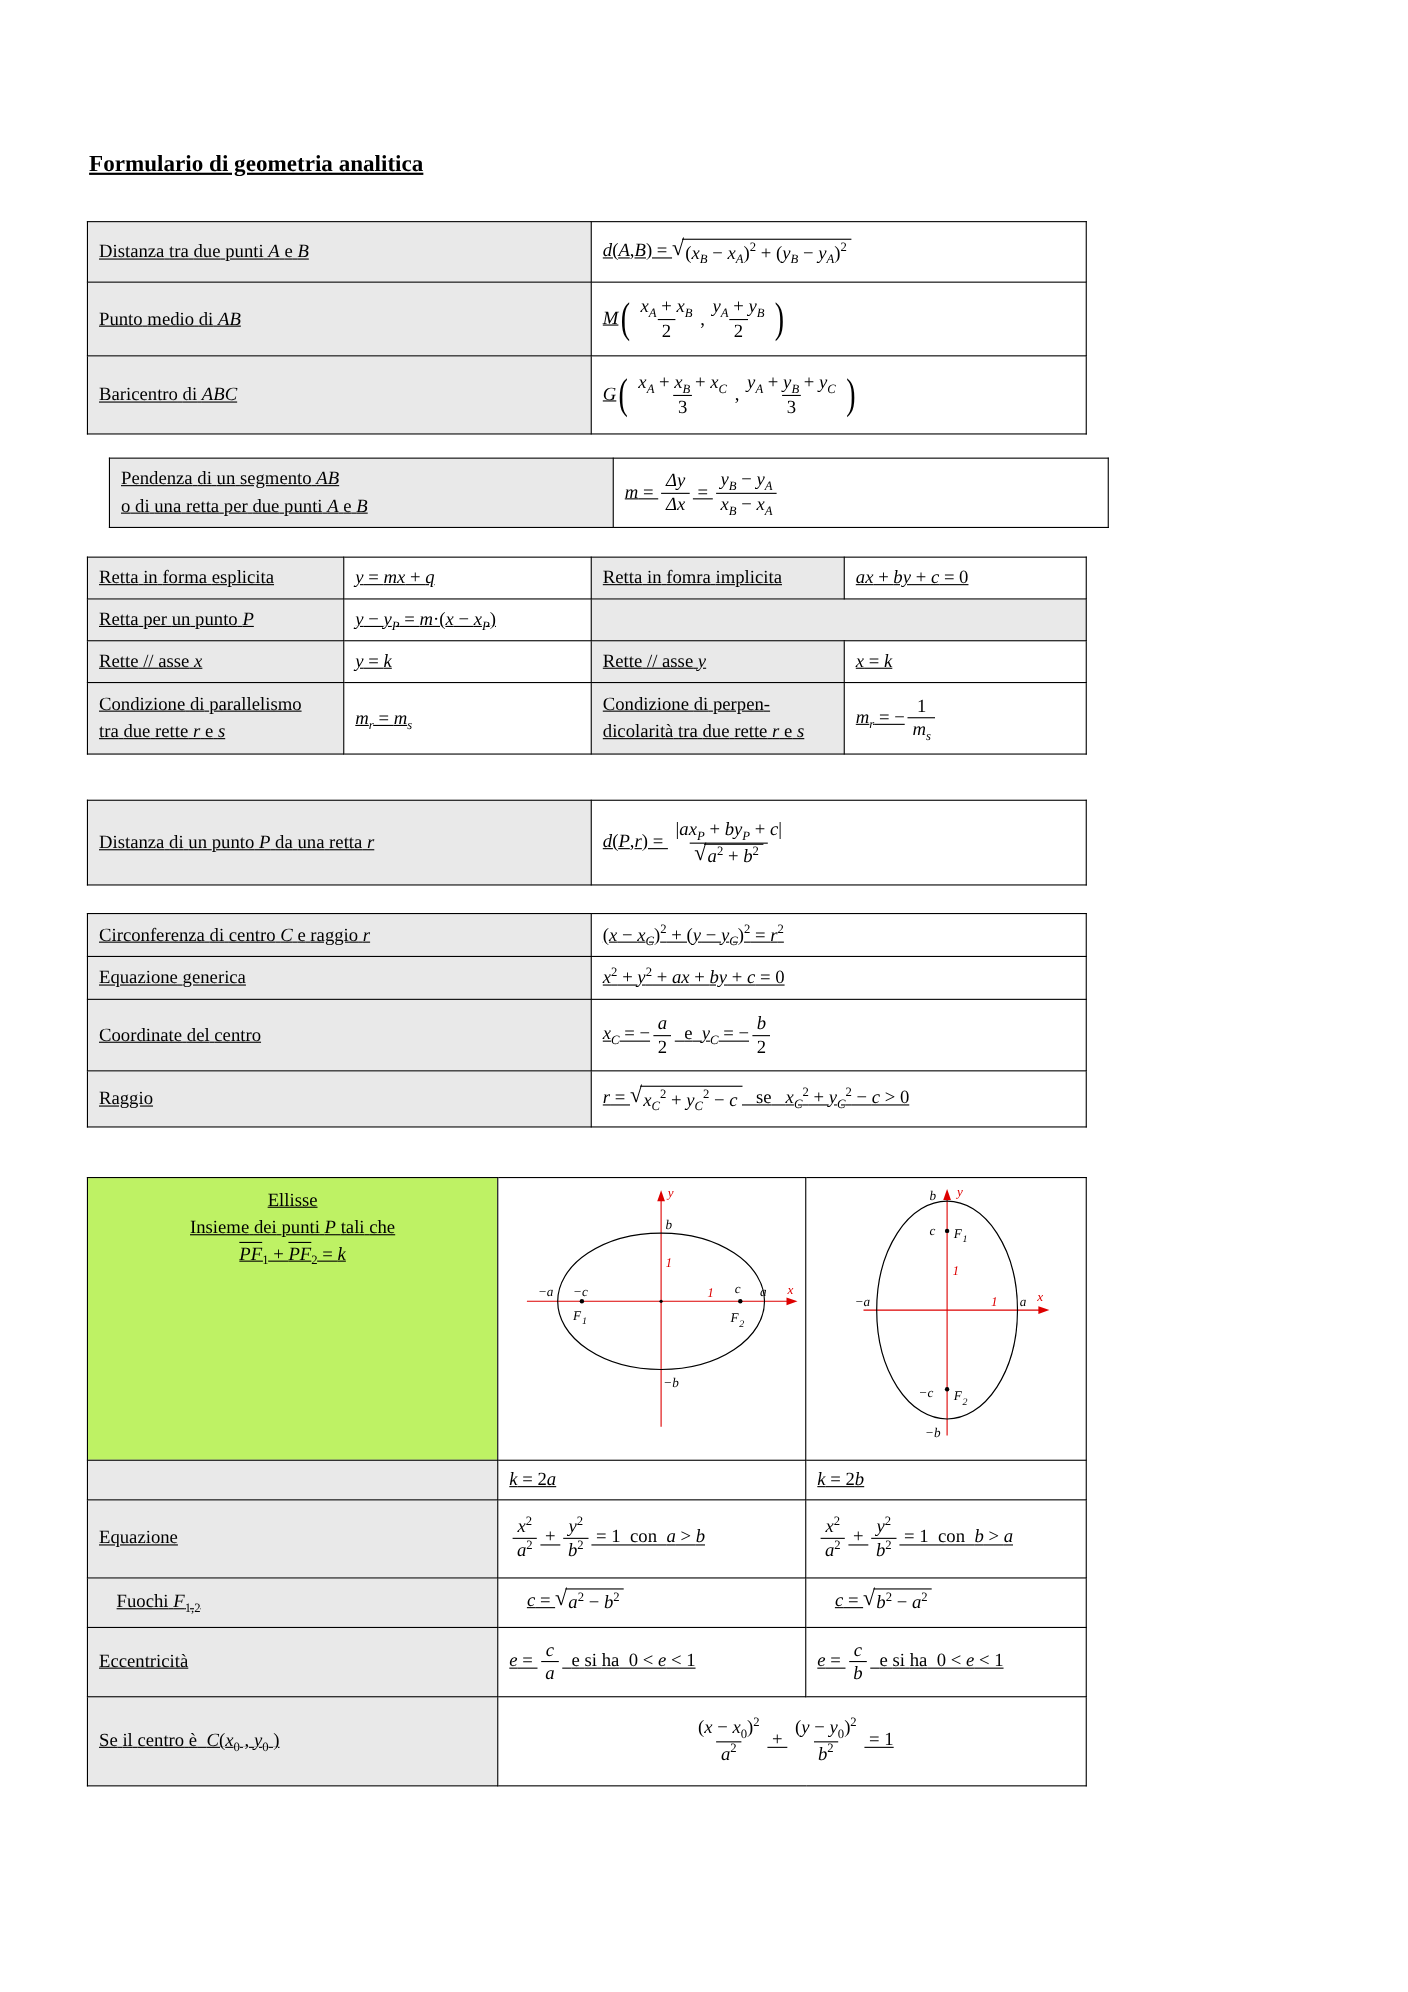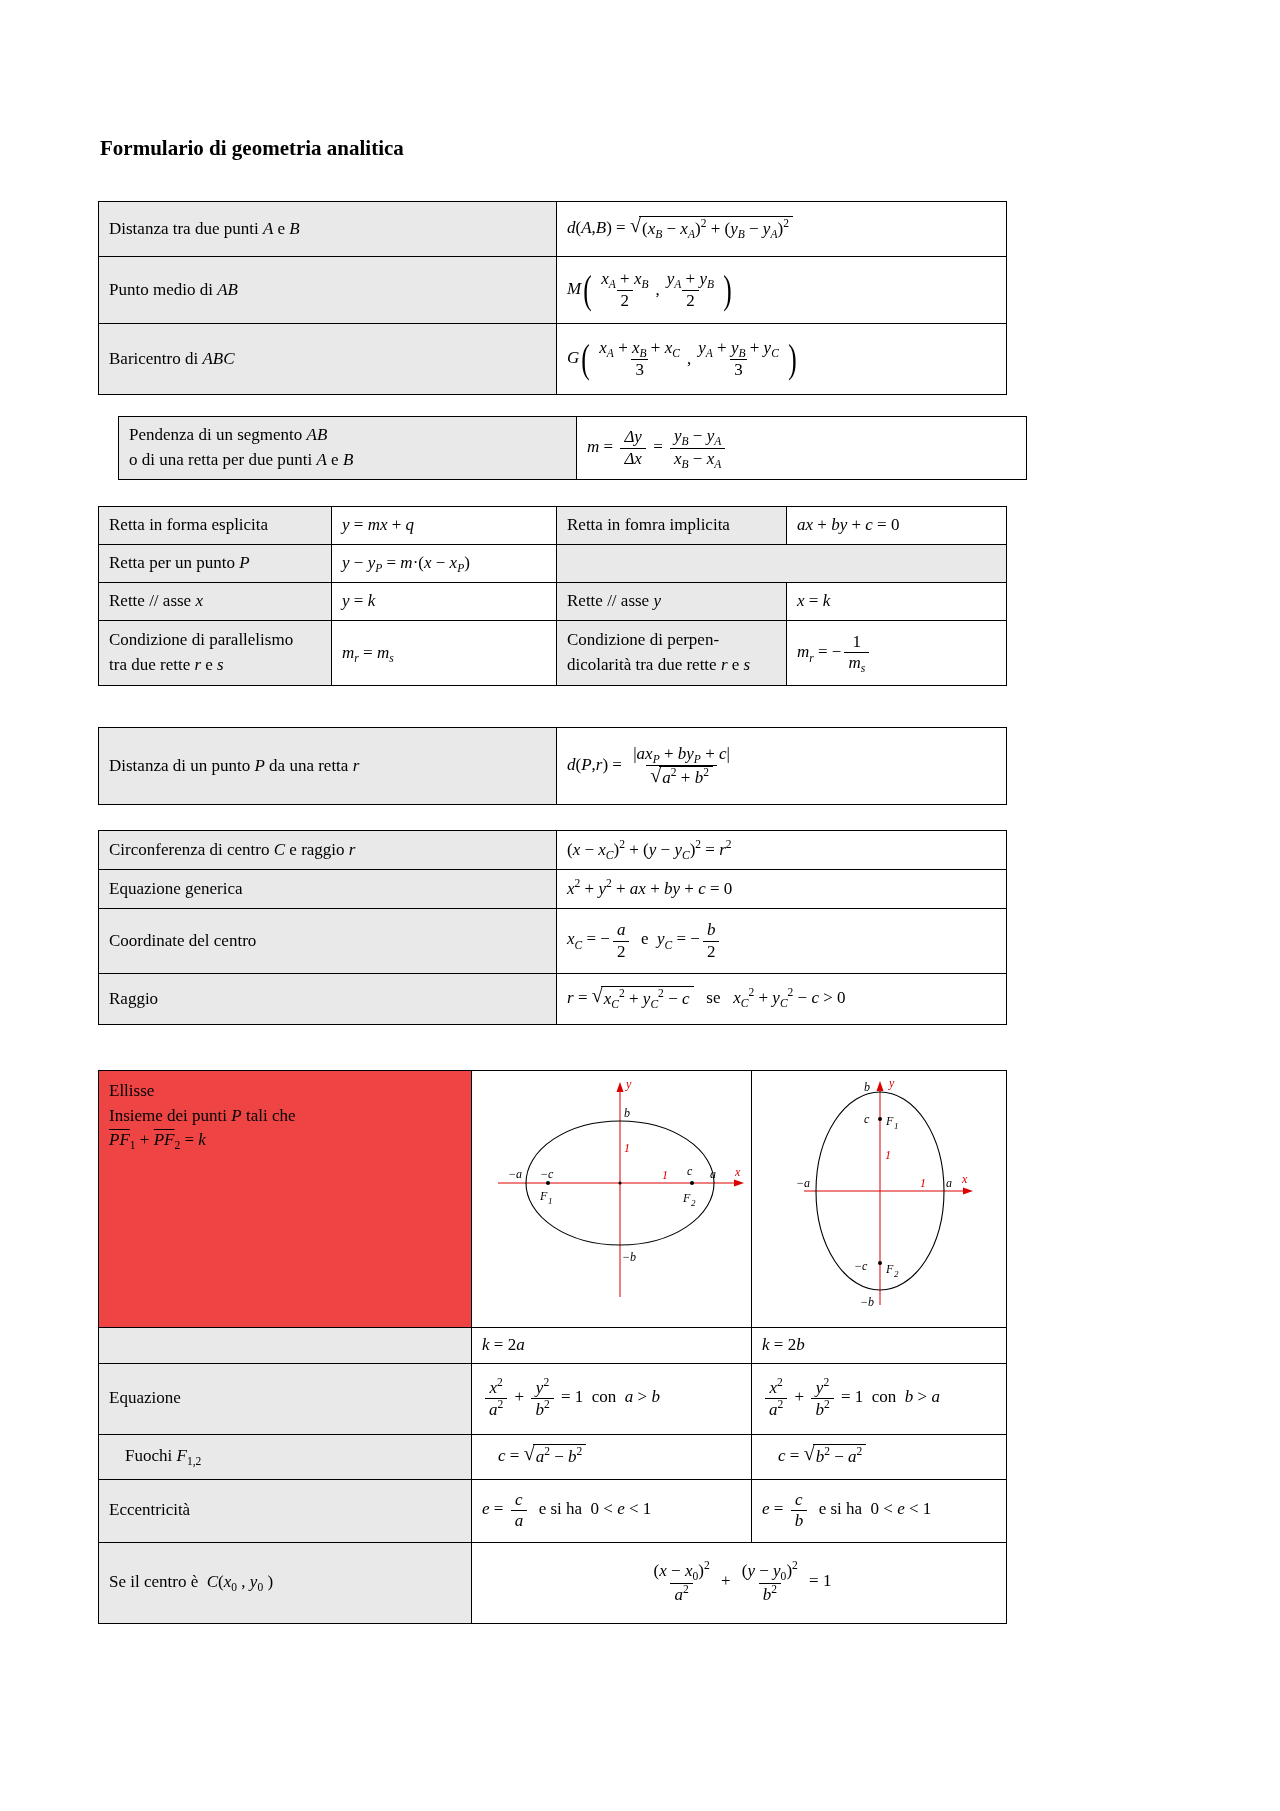--- a/index.html
+++ b/index.html
@@ -1,24 +1,24 @@
 <!DOCTYPE html>
 <html><head>
 <meta charset="utf-8">
 <style>
   html,body{margin:0;padding:0;background:#fff;}
   .page{position:relative;width:1280px;height:1811px;background:#ffffff;
         font-family:"Liberation Serif","DejaVu Serif",serif;color:#000;}
-  .content{position:absolute;left:98px;top:0;width:908px;}
+  .content{position:absolute;left:79px;top:0;width:908px;text-decoration:underline;}
   h1.title{font-size:21px;font-weight:bold;margin:137px 0 0 2px;line-height:22px;}
   table.ftable{border-collapse:collapse;table-layout:fixed;width:908px;}
   table.ftable td{border:1px solid #000;vertical-align:middle;padding:4px 10px;
                   font-size:17px;line-height:1.45;overflow:hidden;}
   td.lbl{background:#e9e9e9;font-style:normal;}
-  td.white{background:#ef4444;}
+  td.white{background:#bef264;text-align:center;}
   td.frm{background:#fff;font-style:italic;}
   td.center{text-align:center;}
   td.figcell{background:#fff;text-align:center;padding:2px;}
   
   .t1{margin-top:42px;} .t1 tr:nth-child(1) td{height:46px;}
   .t1 tr:nth-child(2) td{height:58px;margin-top:27px;} .t1 tr:nth-child(3) td{height:62px;}
   .t2{margin-top:21px;margin-left:20px;} .t2 td{height:54px;}
   .t3{margin-top:26px;} .t3 td{height:29px;} .t3 tr:nth-child(4) td{height:56px;}
   .t4{margin-top:41px;} .t4 td{height:68px;}
   .t5{margin-top:25px;} .t5 tr:nth-child(1) td{height:30px;}

